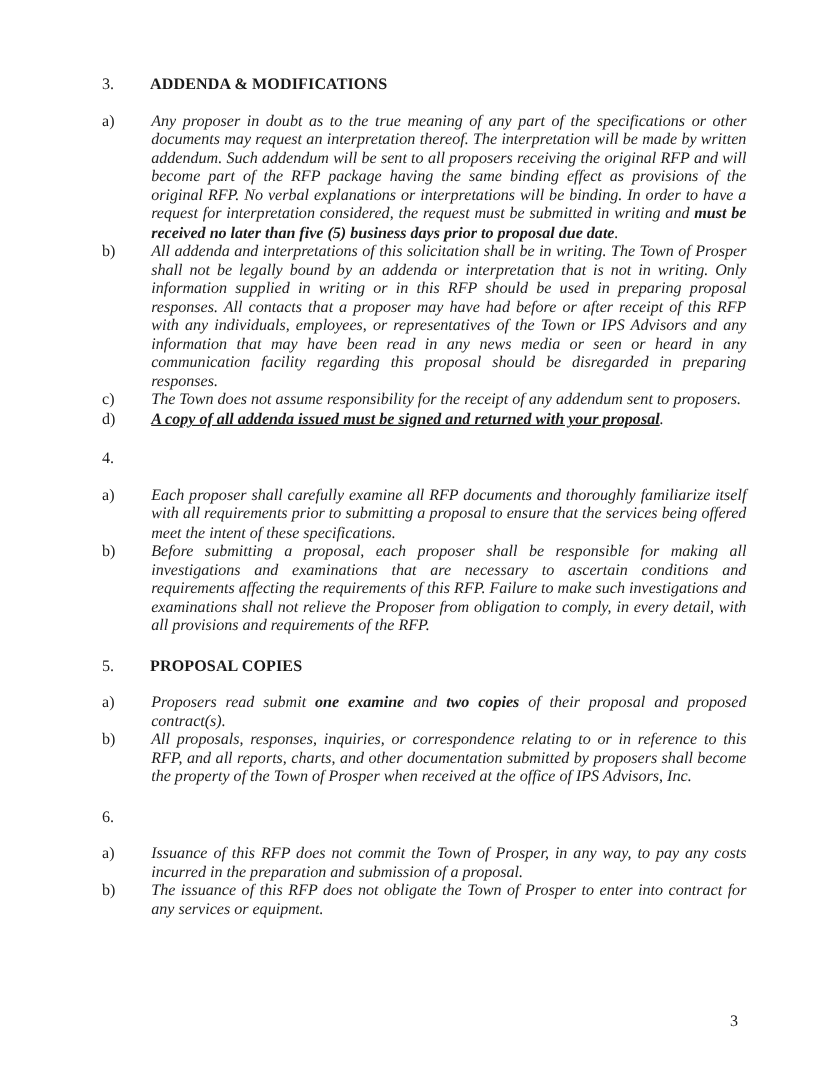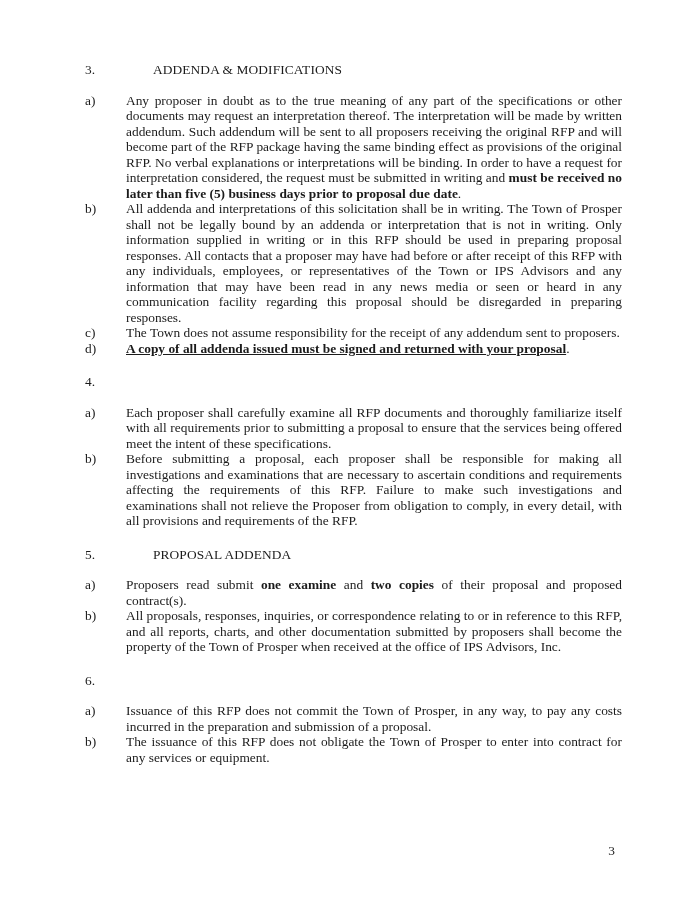--- a/index.html
+++ b/index.html
@@ -30,38 +30,38 @@
   }
   .heading {
     display: flex;
     align-items: baseline;
   }
   .heading .num {
     width: 40px;
     flex-shrink: 0;
   }
   .heading .title {
-    font-weight: normal;
+    font-weight: bold;
     letter-spacing: 0.1px;
-    margin-left: 28px;
   }
   .items {
     margin-top: 15px;
   }
   .item {
     display: flex;
   }
   .item .label {
     width: 41px;
     flex-shrink: 0;
   }
   .item .text {
     flex: 1;
     margin: 0;
     text-align: justify;
+    font-style: italic;
   }
   .b { font-weight: bold; }
   .u { text-decoration: underline; }
   .page-number {
     position: absolute;
     top: 843px;
     right: 81px;
     font-size: 13.4px;
   }
 </style>
@@ -106,21 +106,21 @@
             </div>
             <div class="item">
               <span class="label">b)</span>
               <p class="text"><span>Before submitting a proposal, each proposer shall be responsible for making all investigations and examinations that are necessary to ascertain conditions and requirements affecting the requirements of this RFP.  Failure to make such investigations and examinations shall not relieve the Proposer from obligation to comply, in every detail, with all provisions and requirements of the RFP.</span></p>
             </div>
           </div>
         </section>
         <section class="sec">
           <div class="heading">
             <span class="num">5.</span>
-            <span class="title">PROPOSAL ADDENDA</span>
+            <span class="title">PROPOSAL COPIES</span>
           </div>
           <div class="items">
             <div class="item">
               <span class="label">a)</span>
               <p class="text"><span>Proposers read submit </span><span class="b">one examine</span><span> and </span><span class="b">two copies</span><span> of their proposal and proposed contract(s).</span></p>
             </div>
             <div class="item">
               <span class="label">b)</span>
               <p class="text"><span>All proposals, responses, inquiries, or correspondence relating to or in reference to this RFP, and all reports, charts, and other documentation submitted by proposers shall become the property of the Town of Prosper when received at the office of IPS Advisors, Inc.</span></p>
             </div>

